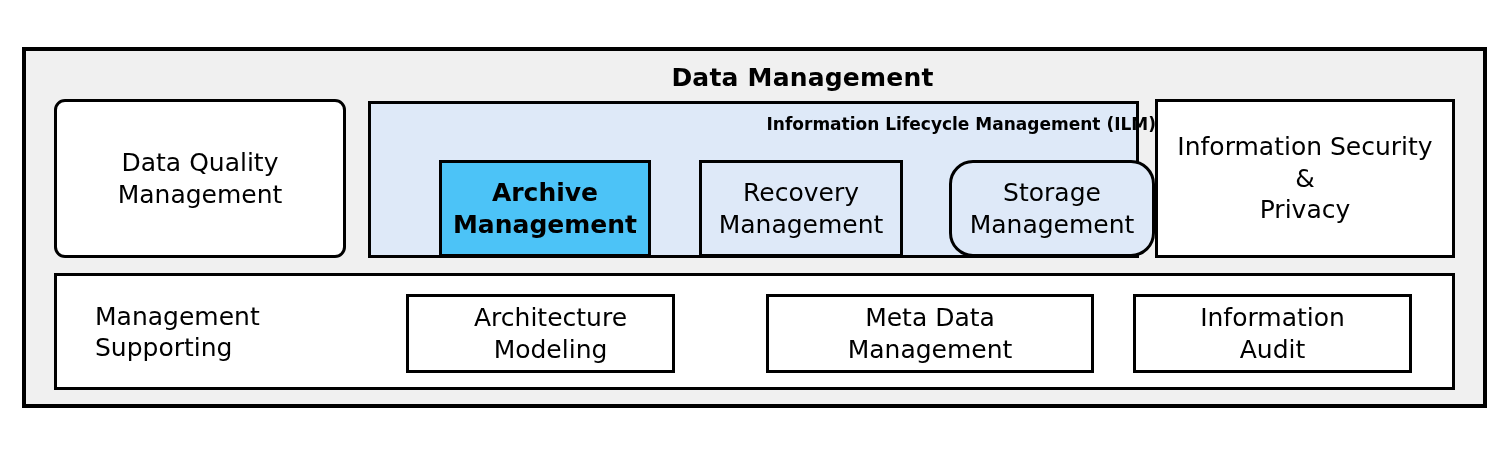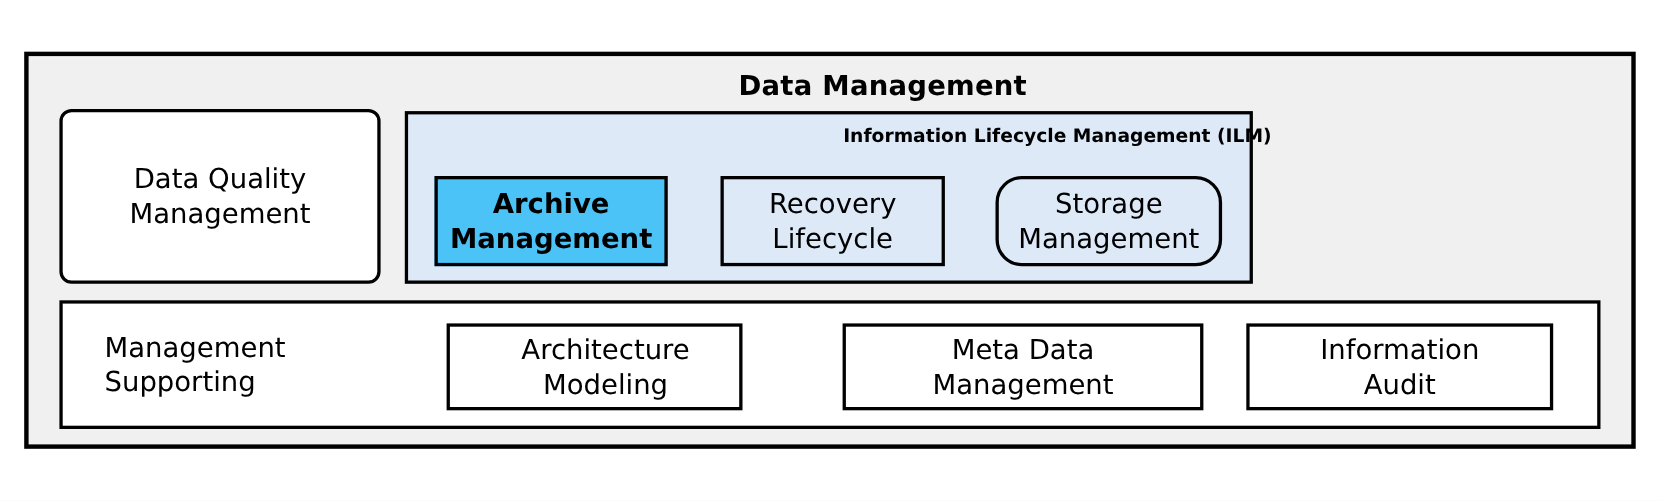--- a/index.html
+++ b/index.html
@@ -81,23 +81,24 @@
     top: 10px;
     width: 100%;
     text-align: right;
     font-size: 17px;
     font-weight: bold;
     margin-left: 20px;
   }
   .ilm-box {
     position: absolute;
     top: 56px;
-    height: 82px;
+    height: 97px;
     background: #dee9f8;
     border: 3px solid #000000;
+    margin-left: 44px;
   }
   #box-archive {
     left: 24px;
     width: 212px;
     background: #4cc3f7;
     font-weight: bold;
   }
   #box-recovery { left: 284px;  width: 204px; }
   #box-storage  { left: 534px;  width: 206px; border-radius: 24px; }
 
@@ -153,29 +154,34 @@
   <div id="panel-ilm">
     <div id="ilm-title">Information Lifecycle Management (ILM)</div>
 
     <div class="box ilm-box" id="box-archive">
       <span class="label">Archive
 Management</span>
     </div>
 
     <div class="box ilm-box" id="box-recovery">
       <span class="label">Recovery
-Lifecycle</span>
+Management</span>
     </div>
 
     <div class="box ilm-box" id="box-storage">
       <span class="label">Storage
 Management</span>
     </div>
   </div>
 
+  <div class="box" id="box-info-security">
+    <span class="label">Information Security
+&amp;
+Privacy</span>
+  </div>
 
   <div id="panel-support">
     <div id="label-management-supporting">Management
 Supporting</div>
 
     <div class="box support-box" id="box-architecture">
       <span class="label">Architecture
 Modeling</span>
     </div>
 

